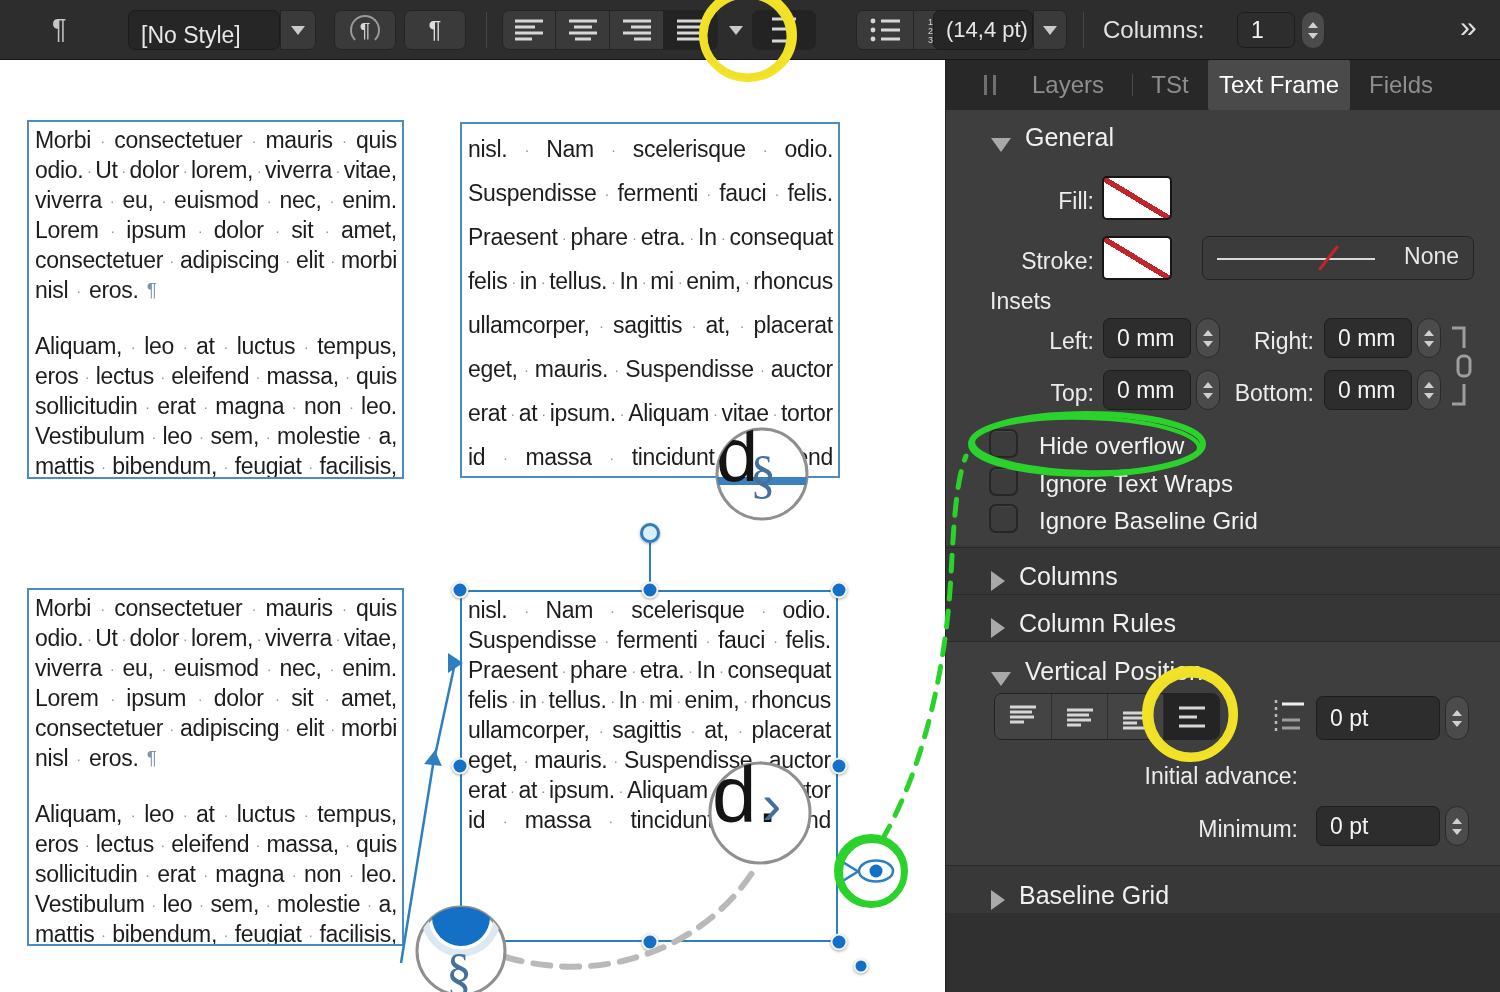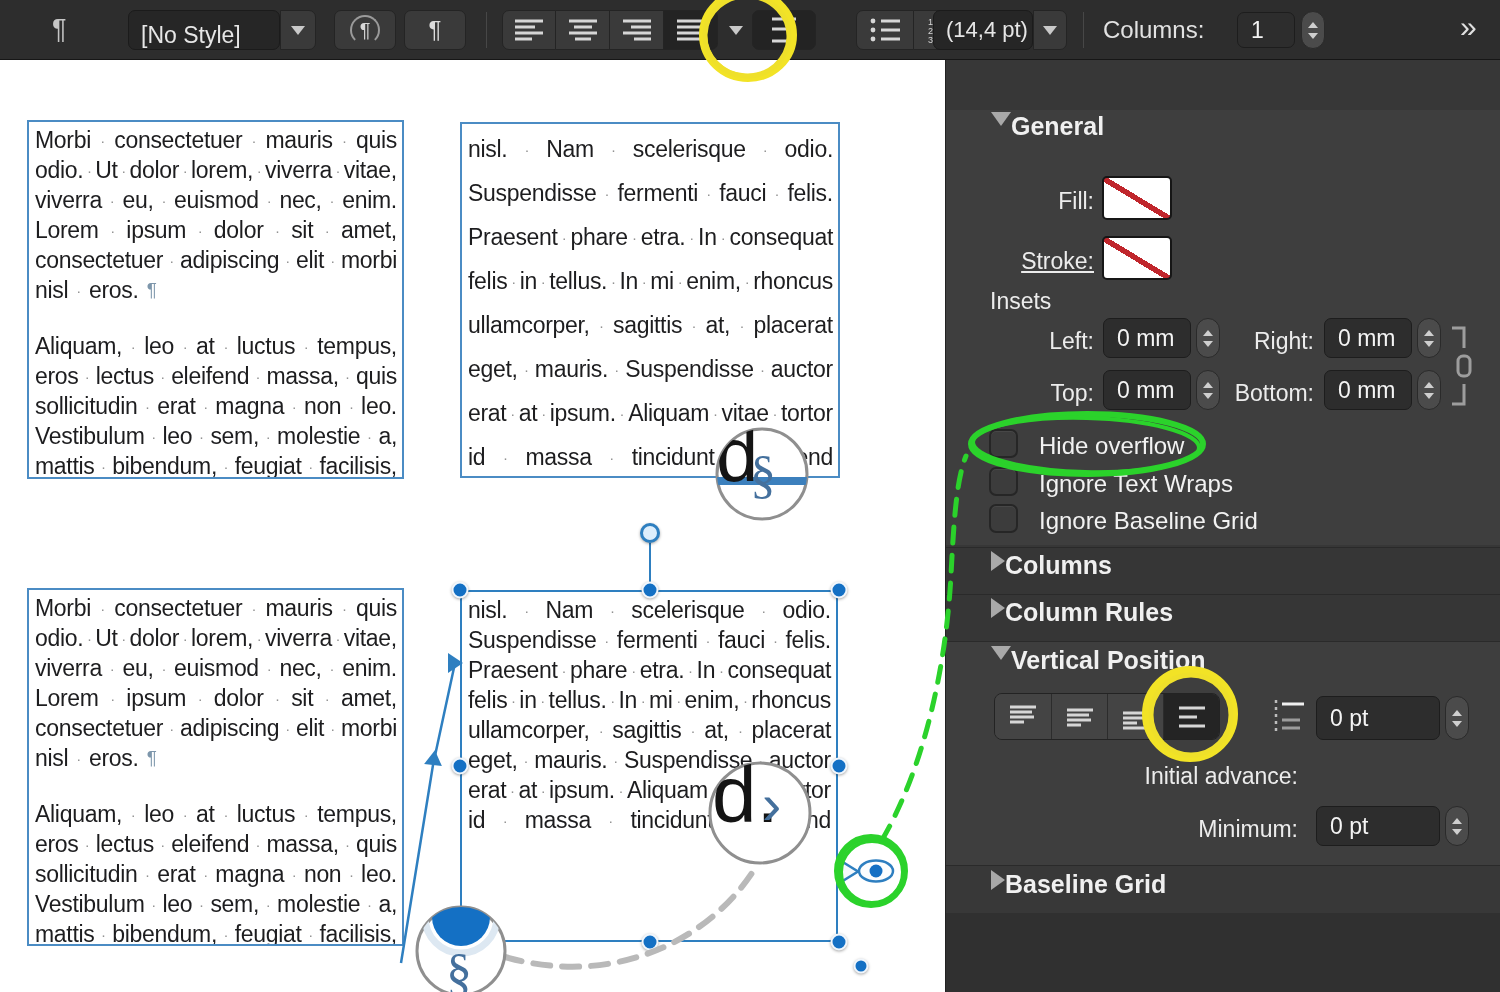--- a/index.html
+++ b/index.html
@@ -72,22 +72,22 @@
   .p-abs { position:absolute; }
   #tabbar { position:absolute; left:0; top:0; width:555px; height:50px;
     background:#282828; }
   .tab { position:absolute; top:0; height:50px; line-height:50px;
     font-size:24px; color:#8e8e8e; text-align:center; }
   .tab.active { background:#4a4a4a; color:#ffffff; border-radius:2px; }
   .tab-sep { position:absolute; top:14px; width:1px; height:22px; background:#4a4a4a; }
   .drag-dots { position:absolute; left:38px; top:15px; width:12px; height:20px;
     border-left:3px solid #6f6f6f; border-right:3px solid #6f6f6f; }
   .sec-head { position:absolute; left:0; width:555px; display:flex;
-    align-items:flex-start; padding-left:45px; font-size:25px;
-    color:#f0f0f0; font-weight:700; }
+    align-items:flex-end; gap:14px; padding-left:45px; font-size:25px;
+    color:#f0f0f0; font-weight:400; }
   .tri-right { width:0; height:0; border-top:10px solid transparent;
     border-bottom:10px solid transparent; border-left:14px solid #a9a9a9; }
   .tri-exp { width:0; height:0; border-left:10px solid transparent;
     border-right:10px solid transparent; border-top:14px solid #a9a9a9; }
   .band { position:absolute; left:0; width:555px; }
   .row-sep { position:absolute; left:0; width:555px; height:1px; background:#2a2a2a; }
   .p-label { position:absolute; font-size:23px; color:#ececec; text-align:right; }
   .swatch { position:absolute; width:70px; height:44px; background:#fff;
     border:2px solid #161616; border-radius:5px;
     background-image:linear-gradient(to top right, transparent 45%, #c0262c 45%, #c0262c 53%, transparent 53%); }
@@ -628,32 +628,45 @@
           <span class="wd">massa</span>
           <span class="dot">·</span>
           <span class="wd">tincidunt</span>
           <span class="dot">·</span>
           <span class="wd">eleifend</span>
         </div>
       </div>
     </div>
 
   <div id="panel">
+    <div id="tabbar">
+      <span class="drag-dots"></span>
+      <span class="tab" style="left:62px; width:120px;">Layers</span>
+      <span class="tab-sep" style="left:186px;"></span>
+      <span class="tab" style="left:186px; width:76px;">TSt</span>
+      <span class="tab active" style="left:262px; width:142px;">Text Frame</span>
+      <span class="tab" style="left:410px; width:90px;">Fields</span>
+    </div>
 
     <div class="band" style="top:50px; height:435px; background:#3e3e3e;"></div>
     <div class="sec-head" style="top:52px; height:40px;">
       <span class="tri-exp"></span>
       <span>General</span>
     </div>
 
     <span class="p-label" style="left:40px; top:128px; width:108px;">Fill:</span>
     <div class="swatch" style="left:156px; top:116px;"></div>
 
-    <span class="p-label" style="left:40px; top:188px; width:108px;text-decoration:underline;">Stroke:</span>
+    <span class="p-label" style="left:40px; top:188px; width:108px;">Stroke:</span>
     <div class="swatch" style="left:156px; top:176px;"></div>
+    <div class="stroke-style" style="left:256px; top:176px; width:272px; height:44px;">
+      <span class="hline"></span>
+      <span class="slash"></span>
+      <span class="none">None</span>
+    </div>
 
     <span class="p-label" style="left:44px; top:228px; text-align:left;">Insets</span>
 
     <span class="p-label" style="left:40px; top:268px; width:108px;">Left:</span>
     <div class="field" style="left:157px; top:258px; width:88px; height:40px;">0 mm</div>
     <div class="p-stepper" style="left:250px; top:258px; height:40px;">
       <span class="tri-up-s"></span>
       <span class="tri-down-s"></span>
     </div>
     <span class="p-label" style="left:262px; top:268px; width:106px;">Right:</span>

